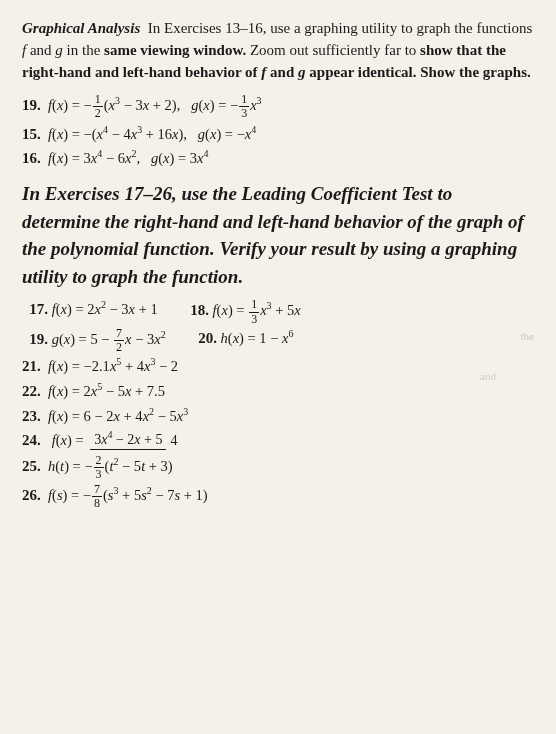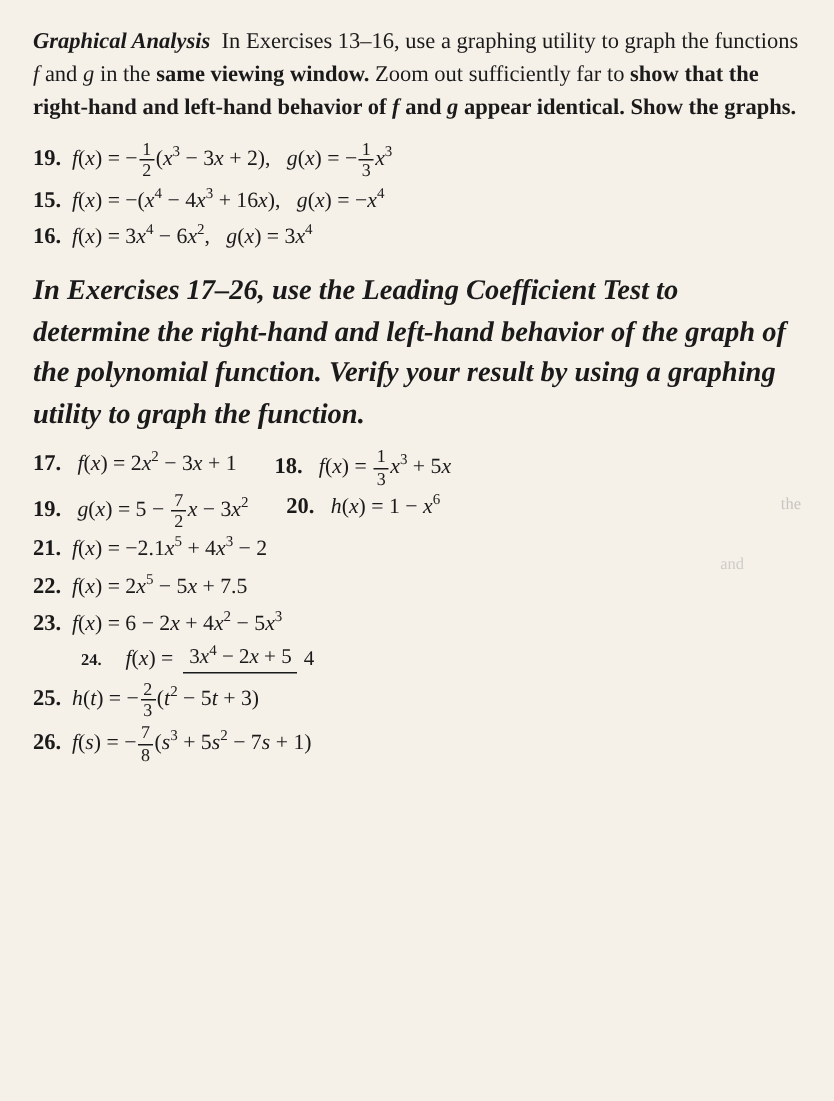--- a/index.html
+++ b/index.html
@@ -87,20 +87,21 @@
       display: flex;
       flex-wrap: wrap;
       margin-bottom: 1px;
       line-height: 1.5;
     }
 
     .inline-ex {
       display: inline-flex;
       align-items: baseline;
       margin-right: 18px;
+      text-align: right;
     }
 
     .frac {
       display: inline-flex;
       flex-direction: column;
       align-items: center;
       vertical-align: middle;
       margin: 0 1px;
       font-size: 12px;
     }
@@ -121,22 +122,21 @@
     .ex24-block {
       display: flex;
       align-items: center;
       margin-bottom: 2px;
       line-height: 1.5;
     }
 
     .ex24-label {
       font-weight: bold;
       min-width: 26px;
-      font-size: 11px;
-      margin-left: 32px;
+      font-size: 15px;
     }
 
     .ex24-frac {
       display: inline-flex;
       flex-direction: row;
       align-items: center;
       vertical-align: middle;
       margin: 0 3px;
     }
 

